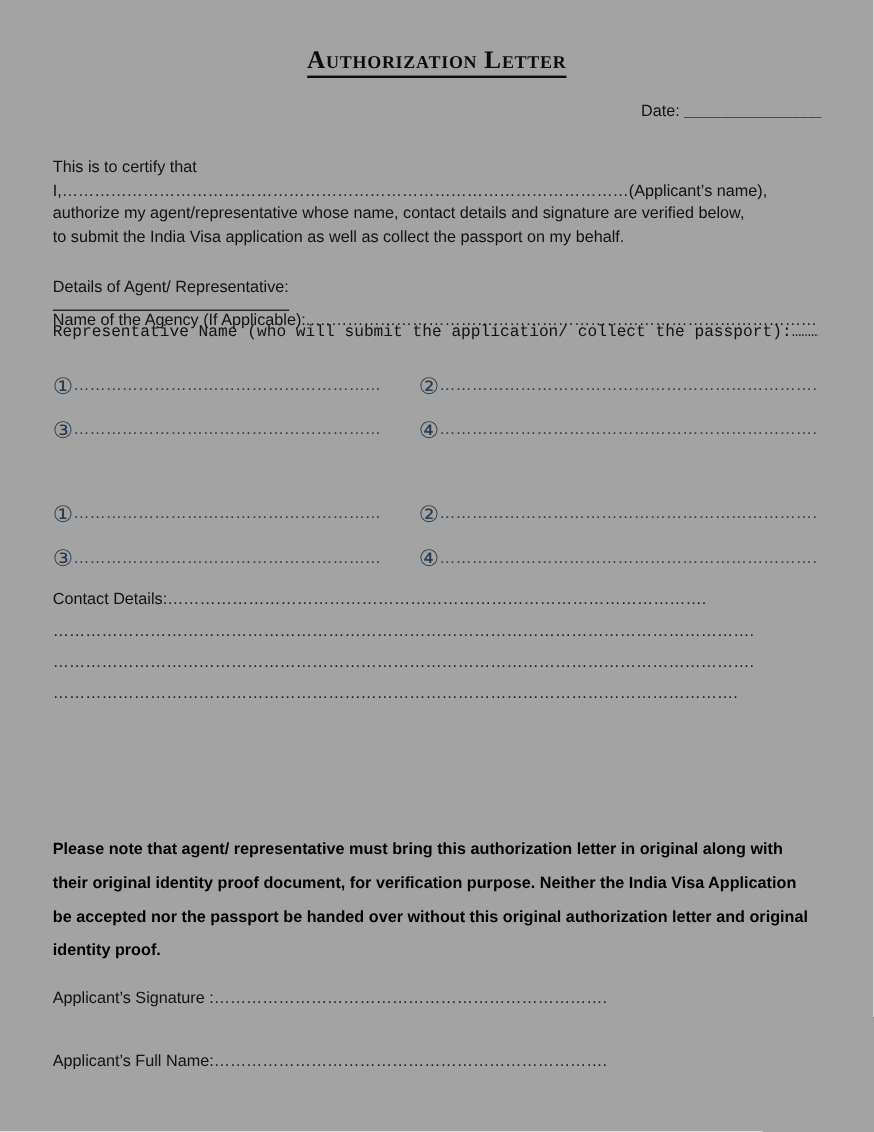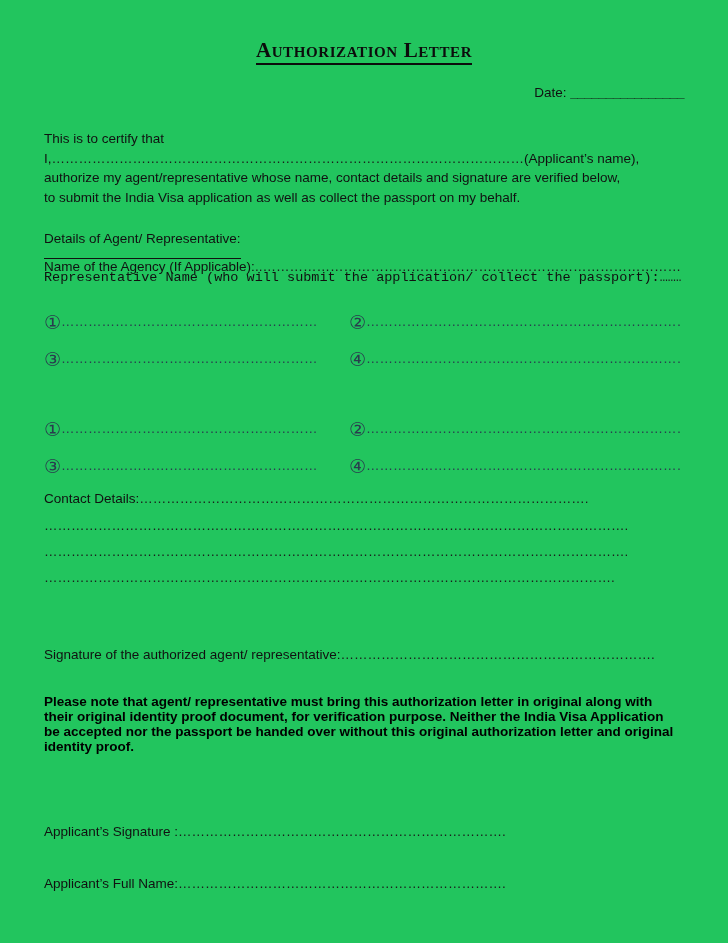--- a/index.html
+++ b/index.html
@@ -5,21 +5,21 @@
 <style>
   html, body {
     margin: 0;
     padding: 0;
     background: #ffffff;
   }
   .page {
     position: relative;
     width: 728px;
     height: 943px;
-    background: #22c55e;
+    background: #a3a3a3;
     font-family: "Liberation Sans", sans-serif;
     color: #111111;
     overflow: hidden;
   }
   .doc-title {
     position: absolute;
     left: 0;
     top: 38px;
     width: 728px;
     text-align: center;
@@ -134,21 +134,21 @@
     color: #2a3c4e;
     vertical-align: 1px;
   }
 
   .notice {
     position: absolute;
     left: 44px;
     top: 694px;
     width: 638px;
     font-size: 13.5px;
-    line-height: 15px;
+    line-height: 28px;
     font-weight: bold;
     color: #000000;
   }
 </style>
 </head>
 <body>
 
 <div class="page">
 
   <div class="doc-title">
@@ -201,23 +201,20 @@
   </div>
 
   <div class="field-row row-contact">
     <span>Contact Details:</span><span class="dots">……………………………………………………………………………………….</span>
   </div>
 
   <div class="dotline dl-1 dots">………………………………………………………………………………………………………………….</div>
   <div class="dotline dl-2 dots">………………………………………………………………………………………………………………….</div>
   <div class="dotline dl-3 dots">……………………………………………………………………………………………………………….</div>
 
-  <div class="field-row row-sig">
-    <span>Signature of the authorized agent/ representative:</span><span class="dots">…………………………………………………………….</span>
-  </div>
 
   <div class="notice">Please note that agent/ representative must bring this authorization letter in original along with their original identity proof document, for verification purpose. Neither the India Visa Application be accepted nor the passport be handed over without this original authorization letter and original identity proof.</div>
 
   <div class="field-row row-appsig">
     <span>Applicant’s Signature :</span><span class="dots">……………………………………………………………….</span>
   </div>
 
   <div class="field-row row-appname">
     <span>Applicant’s Full Name:</span><span class="dots">……………………………………………………………….</span>
   </div>

